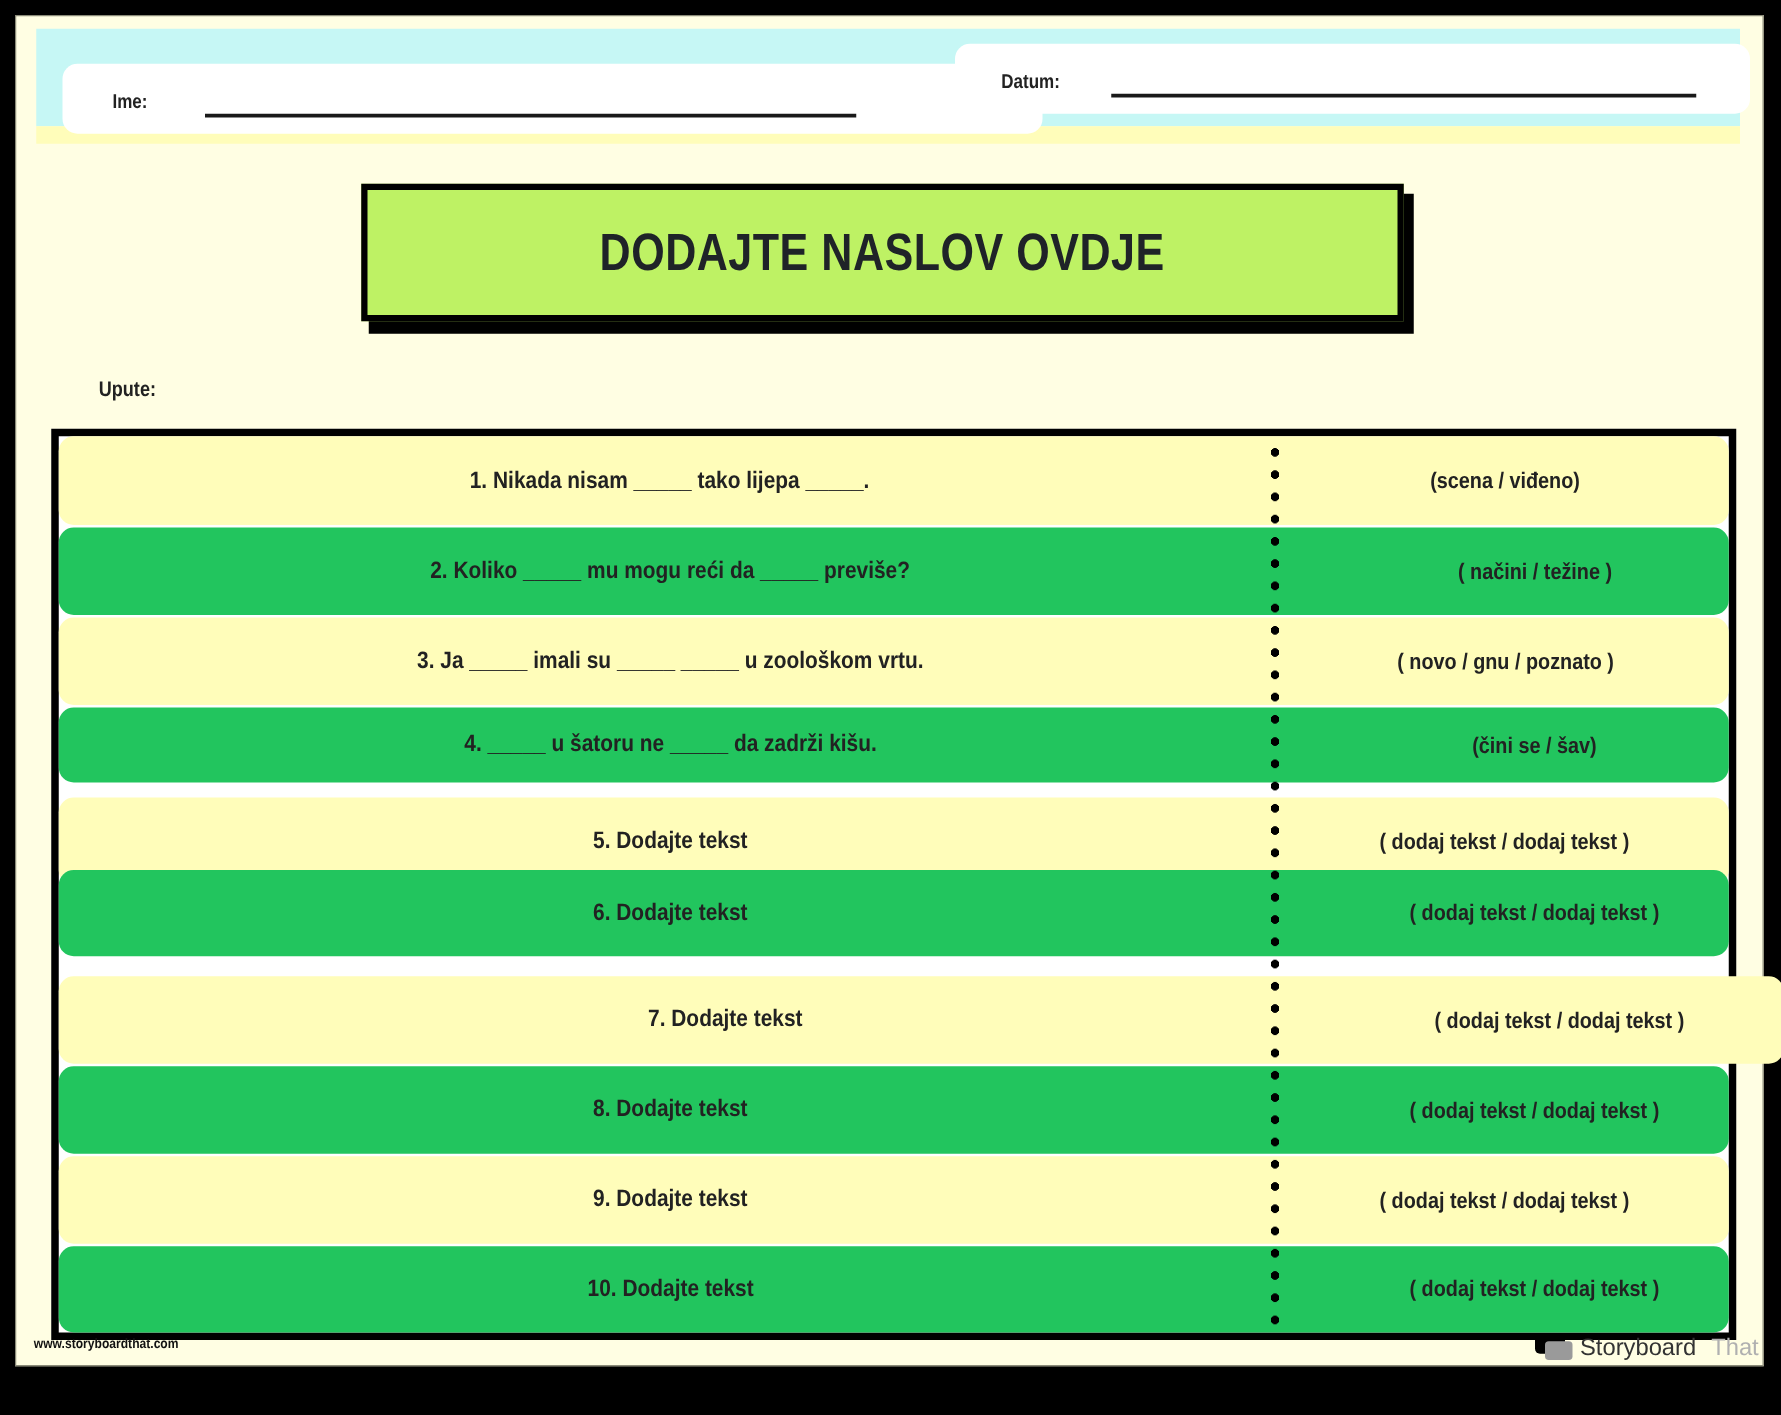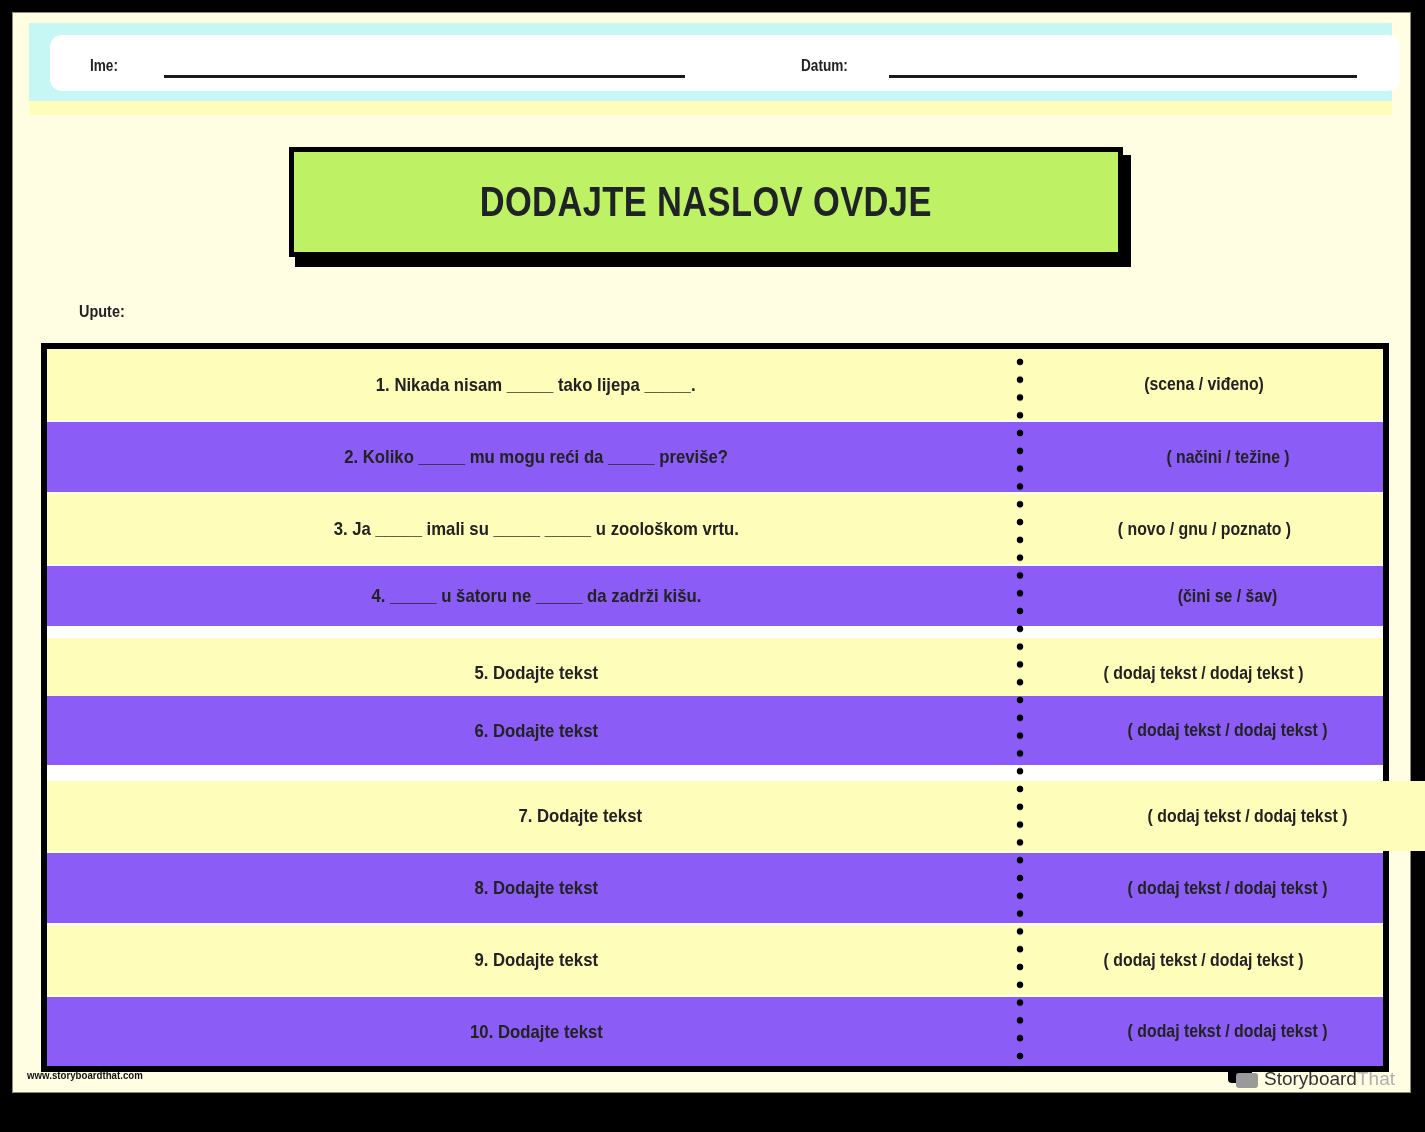--- a/index.html
+++ b/index.html
@@ -13,21 +13,21 @@
   }
   .header-band {
     position:absolute; left:16px; top:10px; width:1363px; height:78px; background:#c6f7f5;
   }
   .header-strip {
     position:absolute; left:16px; top:88px; width:1363px; height:14px; background:#fffdba;
   }
   .field-box {
     position:absolute; top:22px; height:56px; background:#fff; border-radius:12px;
   }
-  .field-name { left:37px; width:784px; }
+  .field-name { left:37px; width:784px;margin-top:16px; }
   .field-date { left:751px; width:608px;padding-left:28px; }
   .field-label {
     position:absolute; top:22px; font-weight:bold; font-size:16px; color:#222;
     transform:scaleX(0.85); transform-origin:left center;
   }
   .field-line { position:absolute; top:40px; height:3px; background:#1a1a1a; }
   .title-shadow {
     position:absolute; left:282px; top:142px; width:836px; height:112px; background:#000;
   }
   .title-box {
@@ -41,24 +41,24 @@
   }
   .instructions {
     position:absolute; left:66px; top:289px; font-weight:bold; font-size:17px; color:#222;
     transform:scaleX(0.85); transform-origin:left center;
   }
   .table {
     position:absolute; left:28px; top:330px; width:1348px; height:729px;
     border:6px solid #000; box-sizing:border-box; background:#fff;
   }
   .row {
-    position:absolute; left:0; width:1336px; display:flex; align-items:center;
+    position:absolute; left:0; width:1336px; display:flex; align-items:center;border-radius:12px;
   }
   .row.yellow { background:#fffdba; }
-  .row.cyan { background:#8b5cf6;gap:48px; }
+  .row.cyan { background:#22c55e;gap:48px; }
   .cell-left {
     width:978px; text-align:center; font-weight:bold; font-size:19px; color:#222;
     white-space:nowrap;
   }
   .cell-right {
     flex:1; text-align:center; font-weight:bold; font-size:18px; color:#222; white-space:nowrap;
   }
   .cell-left span, .cell-right span { display:inline-block; transform:scaleX(0.88); }
   .dots {
     position:absolute; left:969px; top:4px; width:8px; height:712px;
@@ -69,21 +69,21 @@
     position:absolute; left:14px; top:1056px; font-size:11px; font-weight:bold; color:#111;
     transform:scaleX(0.88); transform-origin:left center;
   }
   .brand {
     position:absolute; left:1215px; top:1054px; display:flex; align-items:center; gap:4px;
   }
   .brand-icon { position:relative; width:32px; height:24px; }
   .brand-icon .b1 { position:absolute; left:0; top:0; width:24px; height:16px; background:#000; border-radius:4px; }
   .brand-icon .b2 { position:absolute; left:8px; top:6px; width:22px; height:15px; background:#9a9a9a; border-radius:3px; }
   .brand-text { font-size:19px; color:#333; }
-  .brand-text .that { color:#b0b0b0; }
+  .brand-text .that { color:#b0b0b0;padding-left:12px; }
 </style>
 </head>
 <body>
 
 <div class="sheet">
   <div class="header-band"></div>
   <div class="header-strip"></div>
 
   <div class="field-box field-name">
     <span class="field-label" style="left:40px;">Ime:</span>

